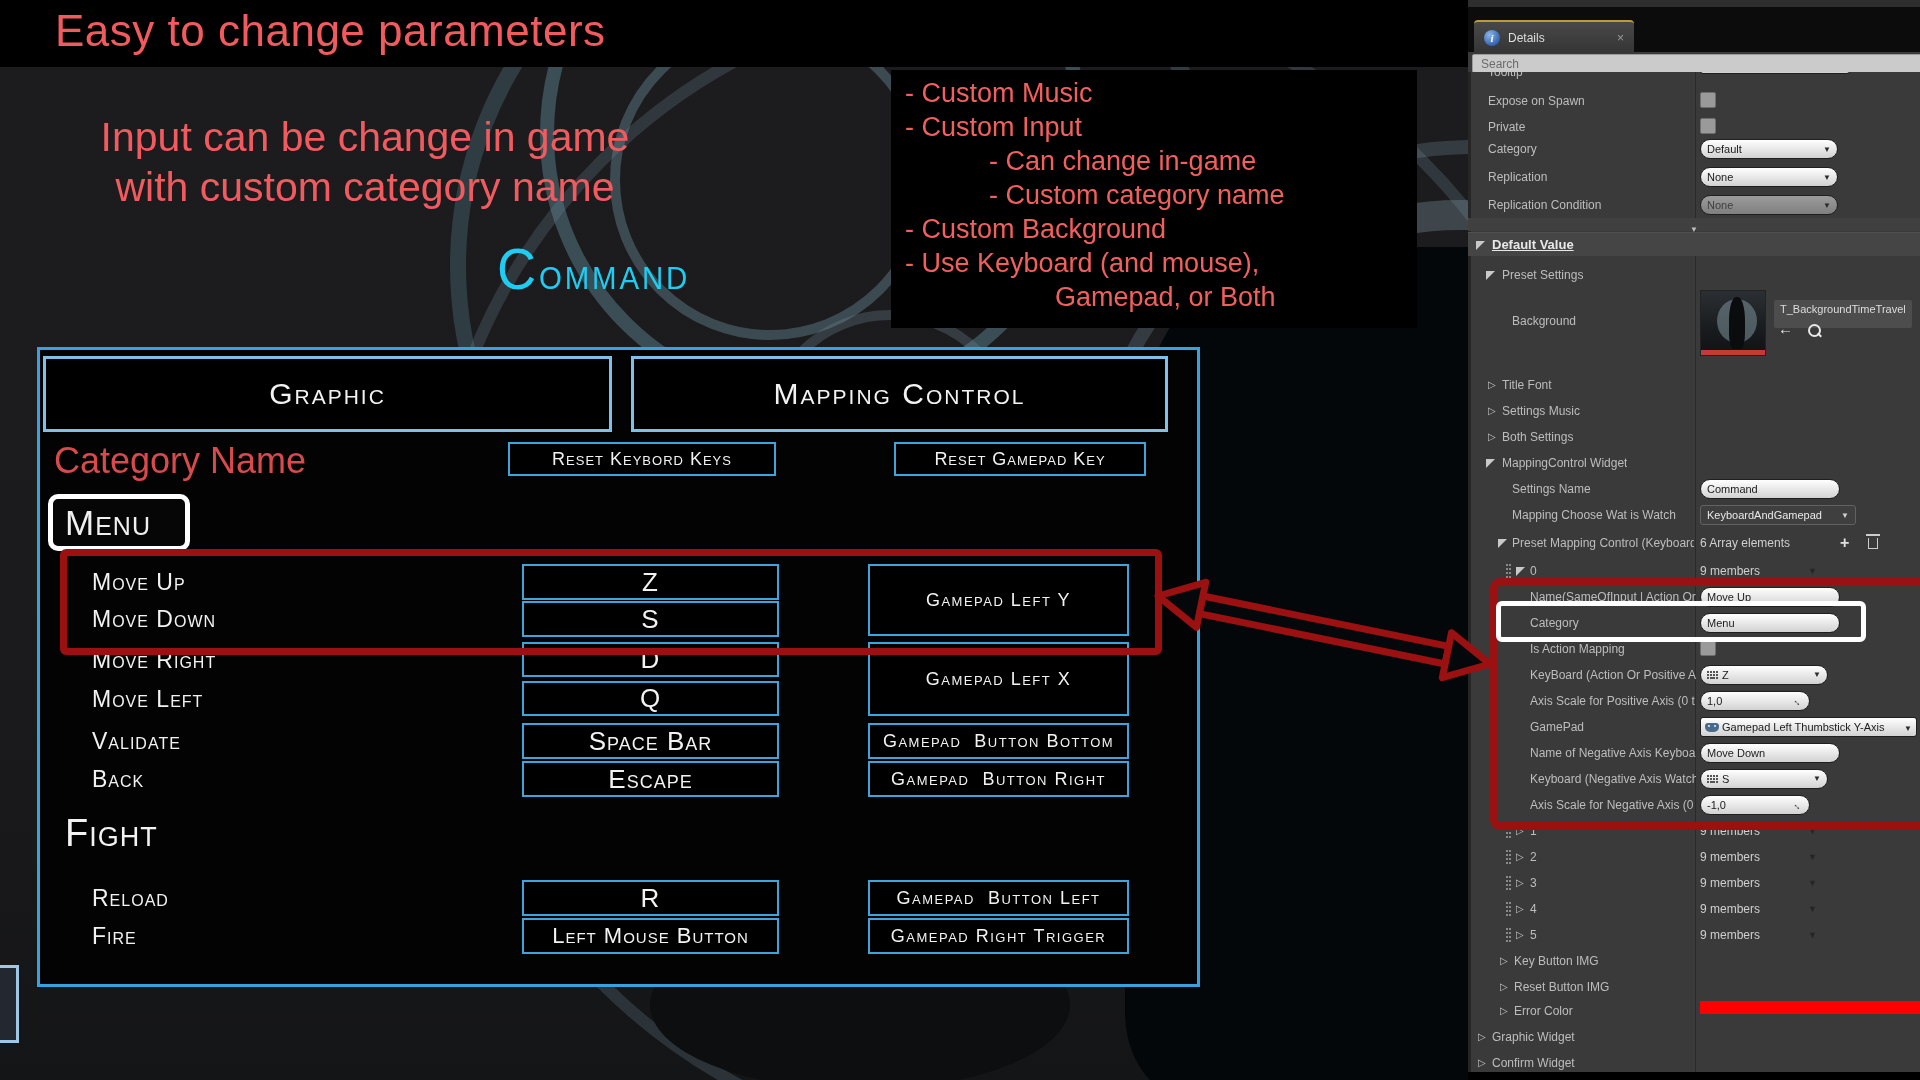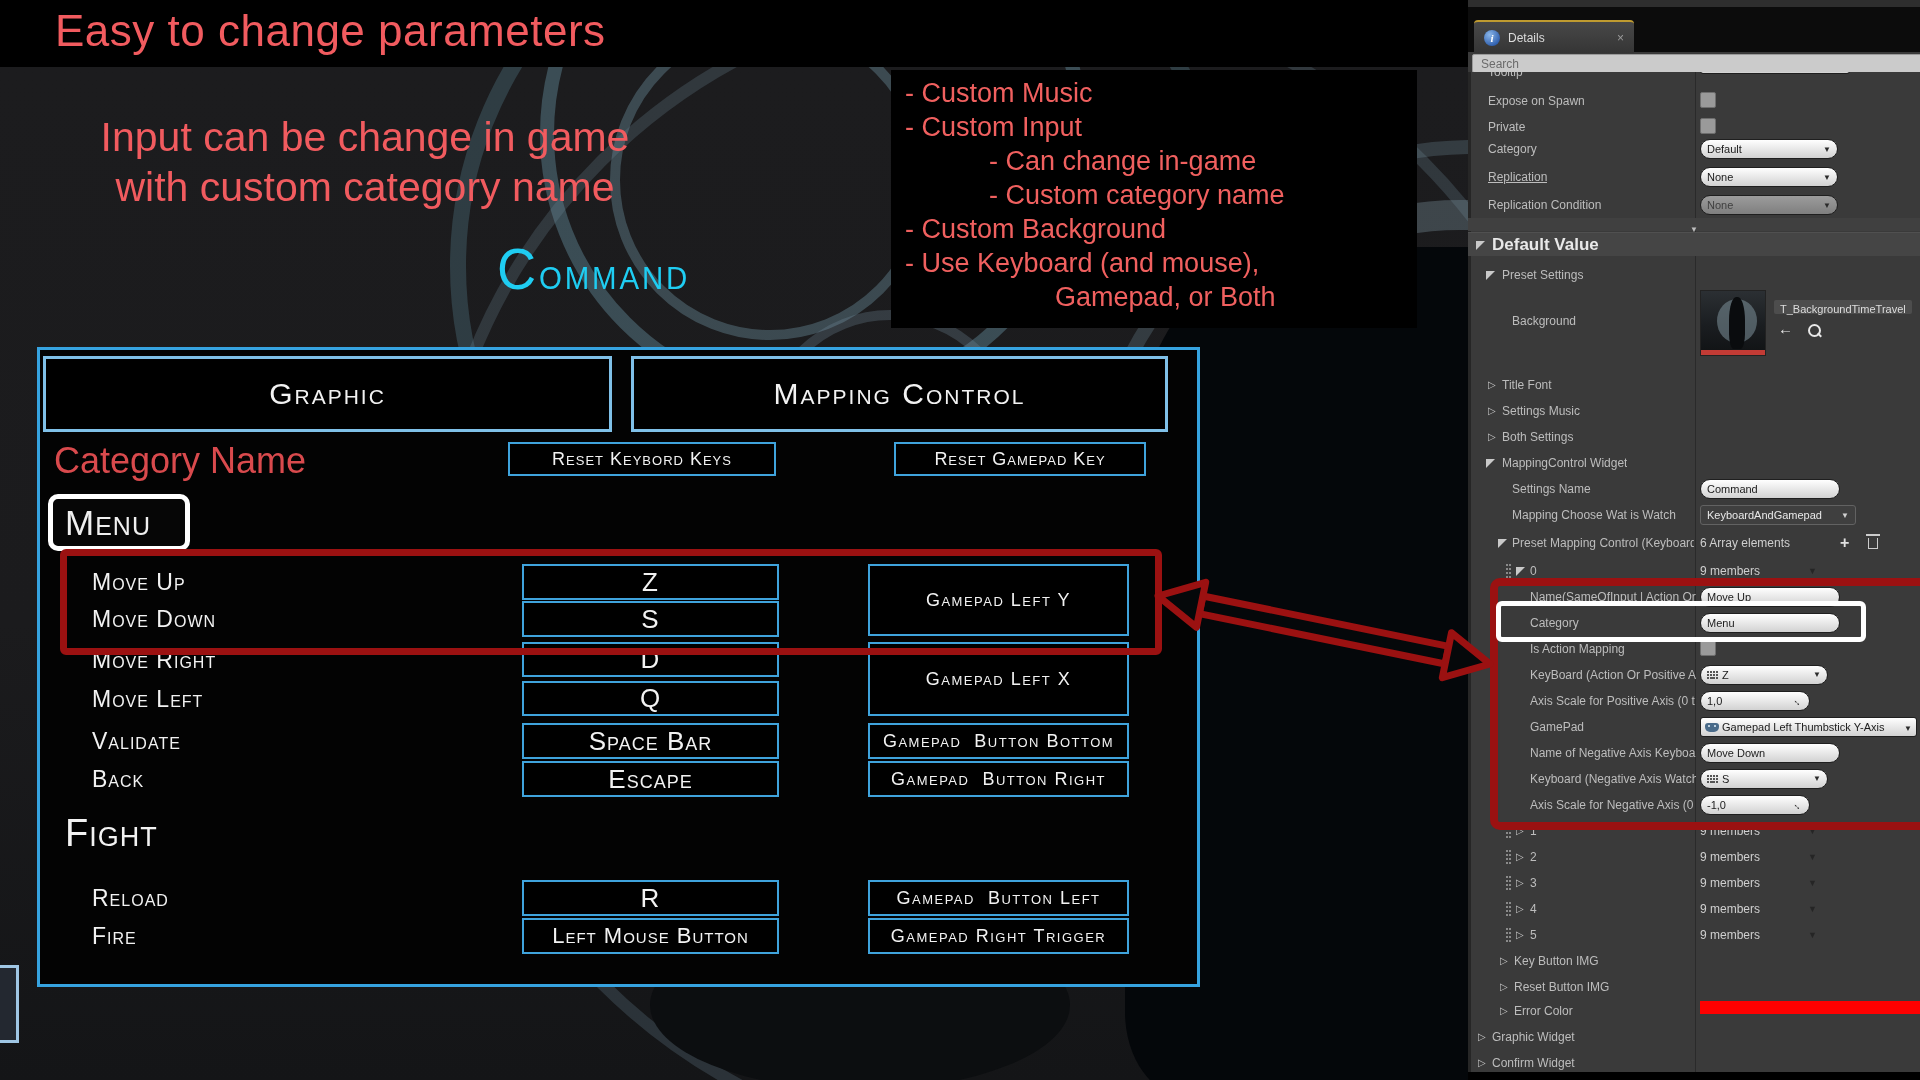--- a/index.html
+++ b/index.html
@@ -120,28 +120,28 @@
   .pdico::before{content:'';position:absolute;left:3px;top:2px;width:2px;height:2px;background:#bcd0e0;
       box-shadow:6px 0 #bcd0e0;}
   .memval{position:absolute;left:232px;top:0;height:26px;line-height:26px;font-size:12px;color:#cfcfcf;}
   .memdd{position:absolute;left:340px;top:0;height:26px;line-height:26px;font-size:9px;color:#252525;}
   .plus{position:absolute;left:372px;top:0;height:26px;line-height:26px;font-size:16px;font-weight:bold;color:#e0e0e0;}
   .trash{position:absolute;left:400px;top:8px;width:10px;height:11px;border:1px solid #ccc;border-top:none;box-sizing:border-box;}
   .trash::before{content:'';position:absolute;top:-4px;left:-3px;width:14px;height:2px;background:#ccc;}
   .advstrip{position:absolute;left:0;width:452px;top:146px;height:13px;background:#404040;text-align:center;}
   .advstrip span{font-size:8px;color:#bdbdbd;line-height:13px;}
   .dheader{position:absolute;left:0;width:452px;top:160px;height:24px;background:#454545;border-top:1px solid #505050;box-sizing:border-box;}
-  .dheader .dlabel{font-weight:bold;color:#e8e8e8;font-size:17px;height:24px;line-height:24px;}
+  .dheader .dlabel{font-weight:bold;color:#e8e8e8;font-size:13px;height:24px;line-height:24px;text-decoration:underline;}
   .dheader .tri-e{top:8px;}
   .thumb{position:absolute;left:232px;top:218px;width:66px;height:66px;border:1px solid #222;box-sizing:border-box;
       background:linear-gradient(#2b2f33 0%,#1a1d20 55%,#101214 100%);overflow:hidden;}
   .thumb .moon{position:absolute;left:16px;top:8px;width:40px;height:44px;border-radius:50%;background:rgba(125,145,155,.55);}
   .thumb .fig{position:absolute;left:28px;top:6px;width:16px;height:52px;border-radius:45% 45% 30% 30%;background:#0a0c0e;}
   .thumb .bar{position:absolute;left:0;bottom:0;width:100%;height:5px;background:#c23b35;}
-  .chip{position:absolute;left:306px;top:228px;height:14px;line-height:18px;background:#4d4d4d;border-radius:2px;
+  .chip{position:absolute;left:306px;top:228px;height:28px;line-height:18px;background:#4d4d4d;border-radius:2px;
       color:#ddd;font-size:11px;padding:0 6px;white-space:nowrap;}
   .backarrow{position:absolute;left:310px;top:248px;color:#e8e8e8;font-size:15px;font-weight:bold;}
   .mag{position:absolute;left:340px;top:252px;width:9px;height:9px;border:2px solid #e8e8e8;border-radius:50%;}
   .mag::after{content:'';position:absolute;width:5px;height:2px;background:#e8e8e8;transform:rotate(45deg);left:7px;top:8px;}
   .swatch{position:absolute;left:232px;top:929px;width:220px;height:13px;background:#fe0000;}
   .dp-bottom{position:absolute;left:0;bottom:0;width:452px;height:8px;background:#000;}
 </style>
 </head>
 <body>
 
@@ -295,21 +295,21 @@
         <span class="dlabel" style="left:20px;">Private</span>
         <span class="checkbox"></span>
       </div>
 
       <div class="drow" style="top:64px;">
         <span class="dlabel" style="left:20px;">Category</span>
         <span class="combo"><span>Default</span><span class="dd">▼</span></span>
       </div>
 
       <div class="drow" style="top:92px;">
-        <span class="dlabel" style="left:20px;text-decoration:underline;">Replication</span>
+        <span class="dlabel" style="left:20px;">Replication</span>
         <span class="combo"><span>None</span><span class="dd">▼</span></span>
       </div>
 
       <div class="drow" style="top:120px;">
         <span class="dlabel" style="left:20px;">Replication Condition</span>
         <span class="combo disabled"><span>None</span><span class="dd">▼</span></span>
       </div>
 
       <div class="advstrip">
         <span>▼</span>

